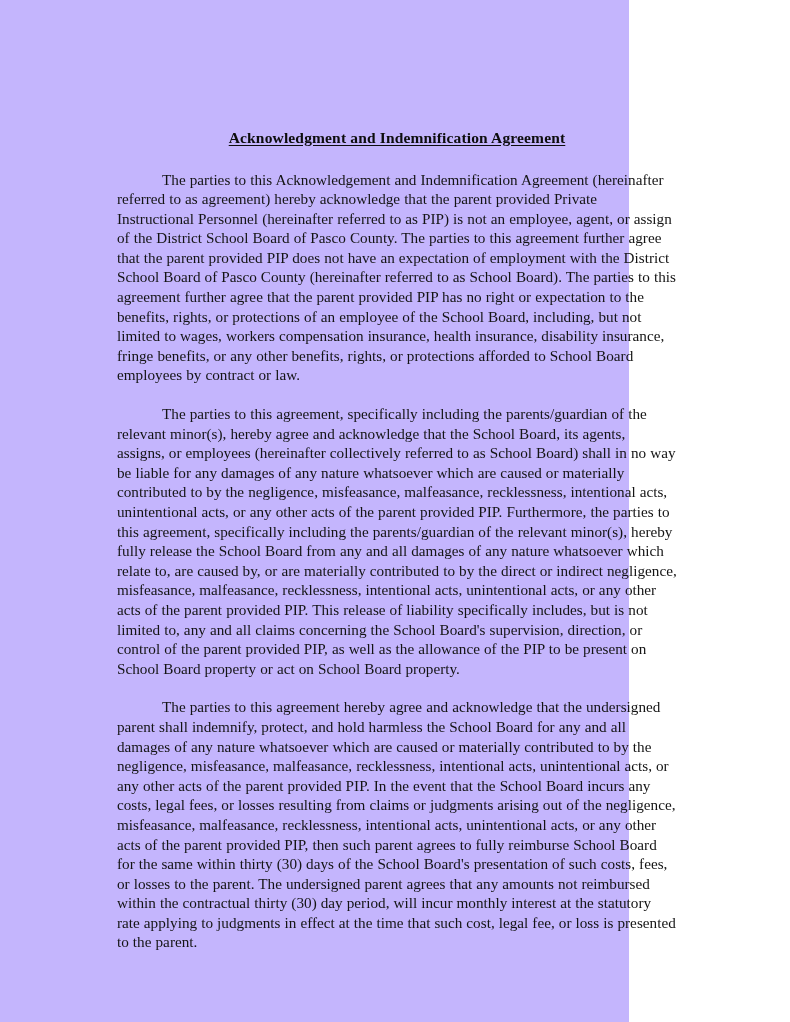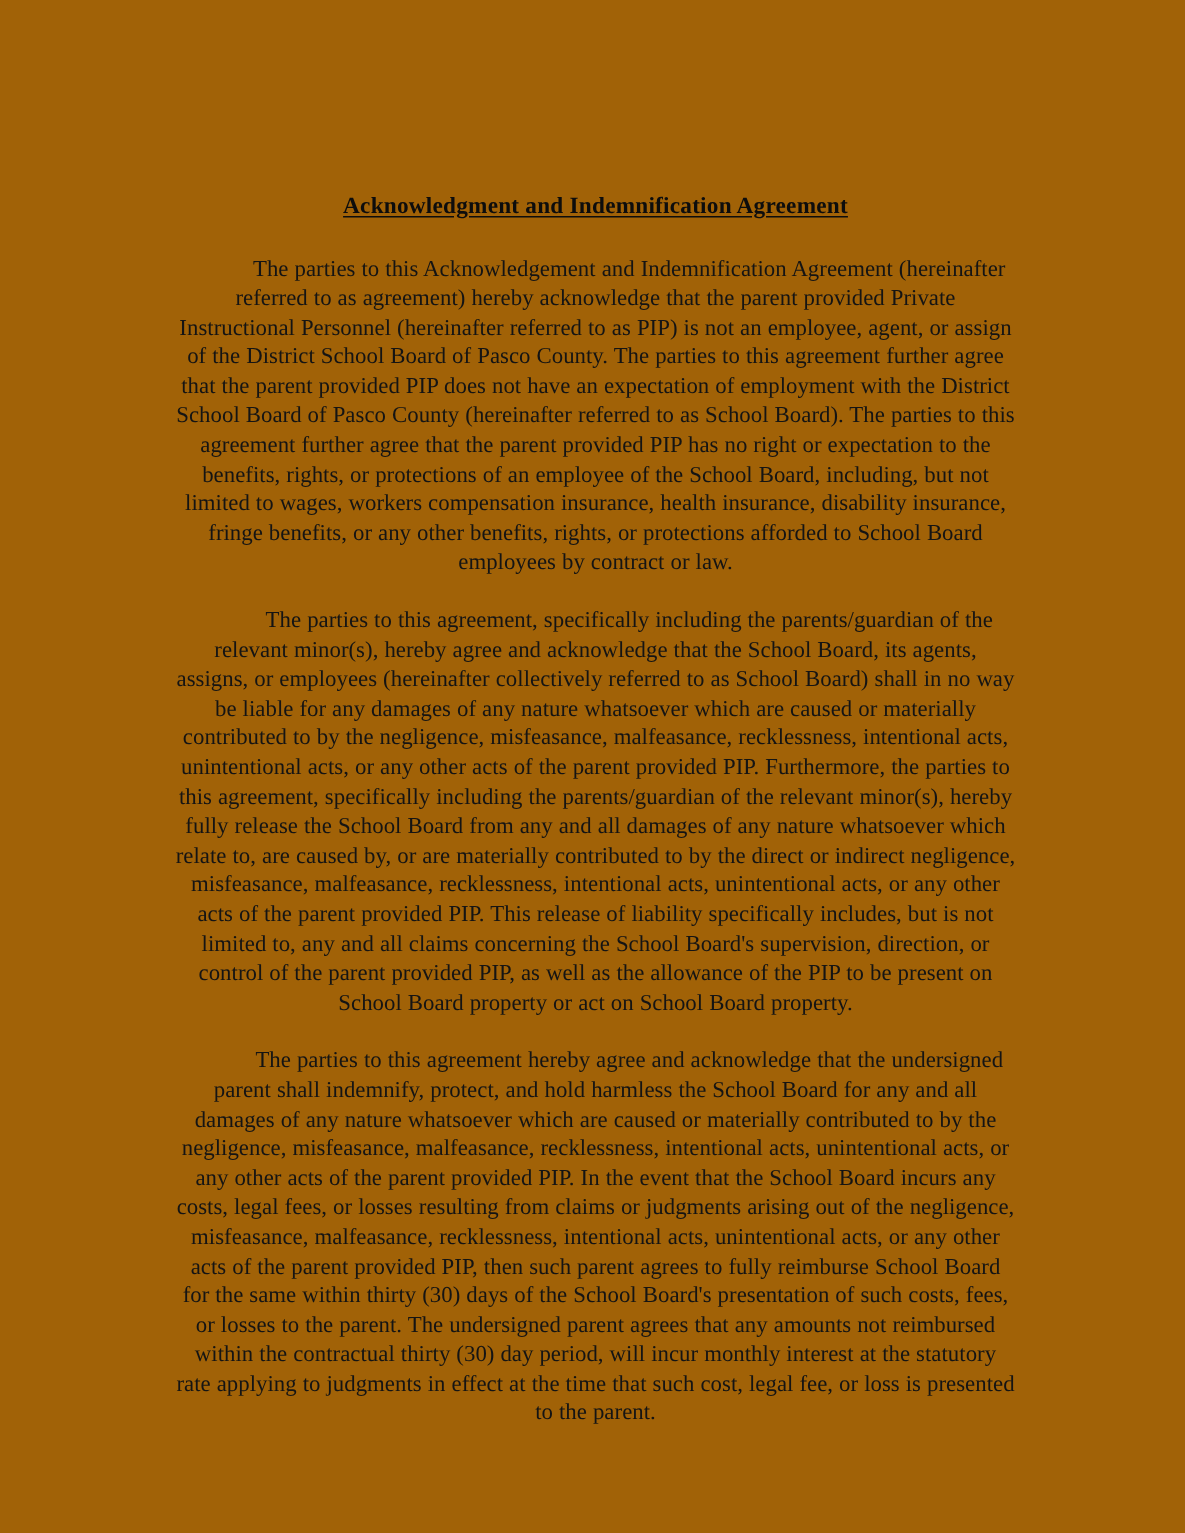--- a/index.html
+++ b/index.html
@@ -11,23 +11,23 @@
   body {
     width: 790px;
     height: 1022px;
     overflow: hidden;
     font-family: "Liberation Serif", "DejaVu Serif", serif;
     color: #111111;
     -webkit-font-smoothing: antialiased;
   }
   .page {
     position: relative;
-    width: 790px;
+    width: 629px;
     height: 1022px;
-    background: #a16207;
+    background: #c4b5fd;
     box-sizing: border-box;
   }
   .doc-body {
     position: absolute;
     left: 117px;
     top: 128px;
     width: 560px;
   }
   .doc-title {
     font-size: 15.5px;
@@ -36,21 +36,21 @@
     text-decoration: underline;
     text-underline-offset: 2px;
     letter-spacing: 0.15px;
     margin: 0 0 22px 0;
     line-height: 19.5px;
     color: #0d0d0d;
   }
   .para {
     font-size: 15.2px;
     line-height: 19.6px;
-    text-align: center;
+    text-align: left;
     text-indent: 45px;
     margin: 0 0 19px 0;
     color: #141414;
     letter-spacing: 0.02px;
     word-spacing: 0.2px;
     hyphens: none;
   }
   .para:last-child {
     margin-bottom: 16px;
   }

